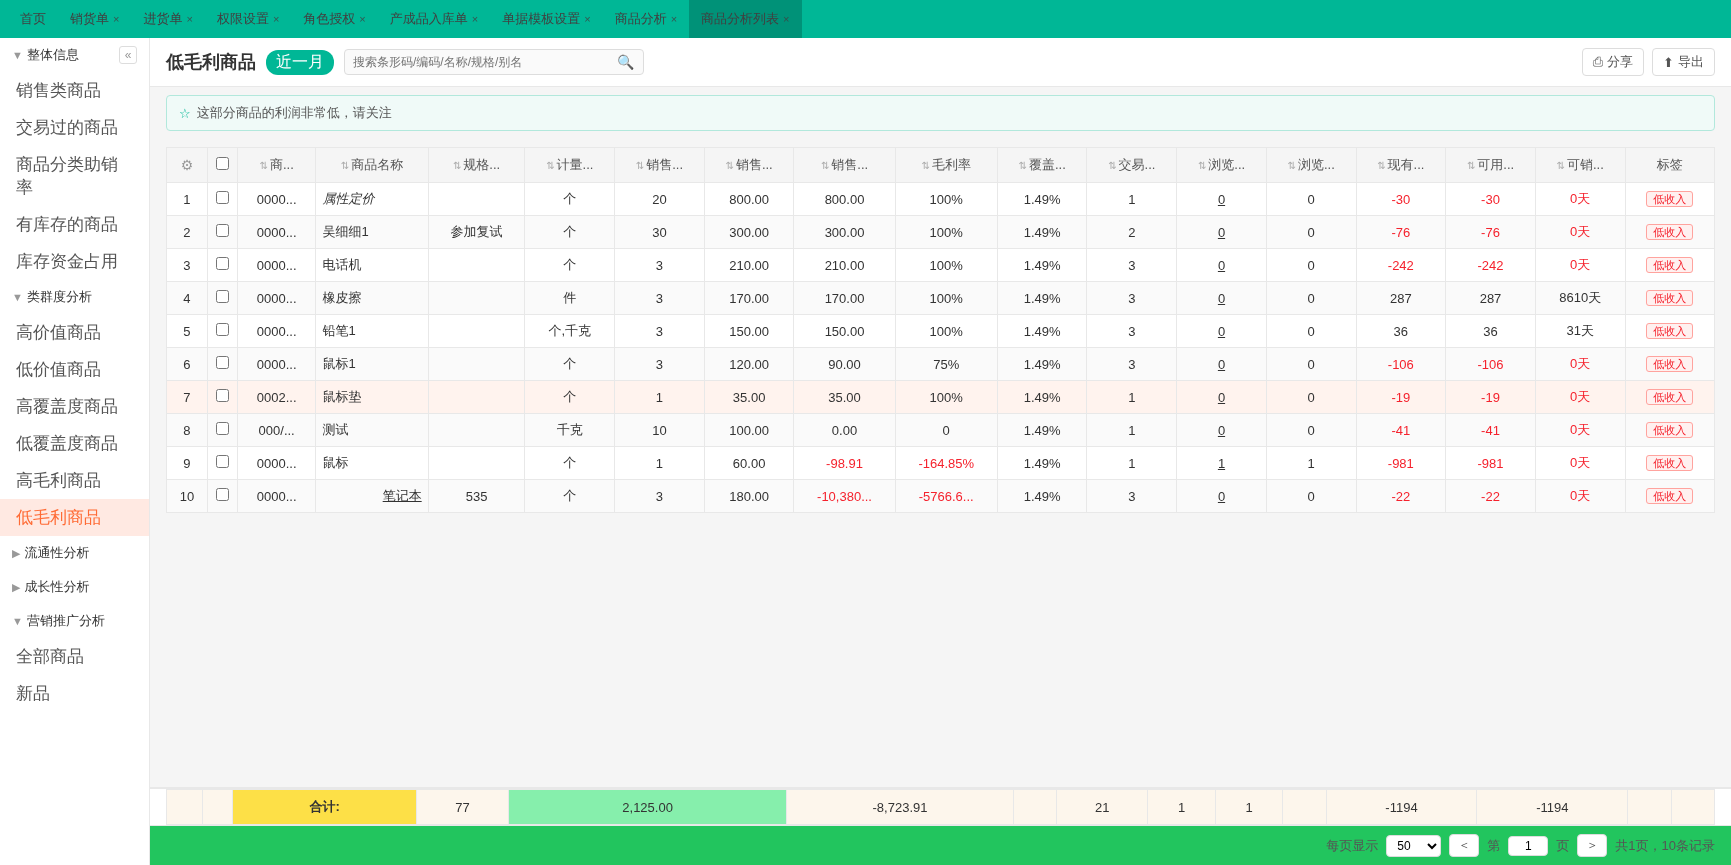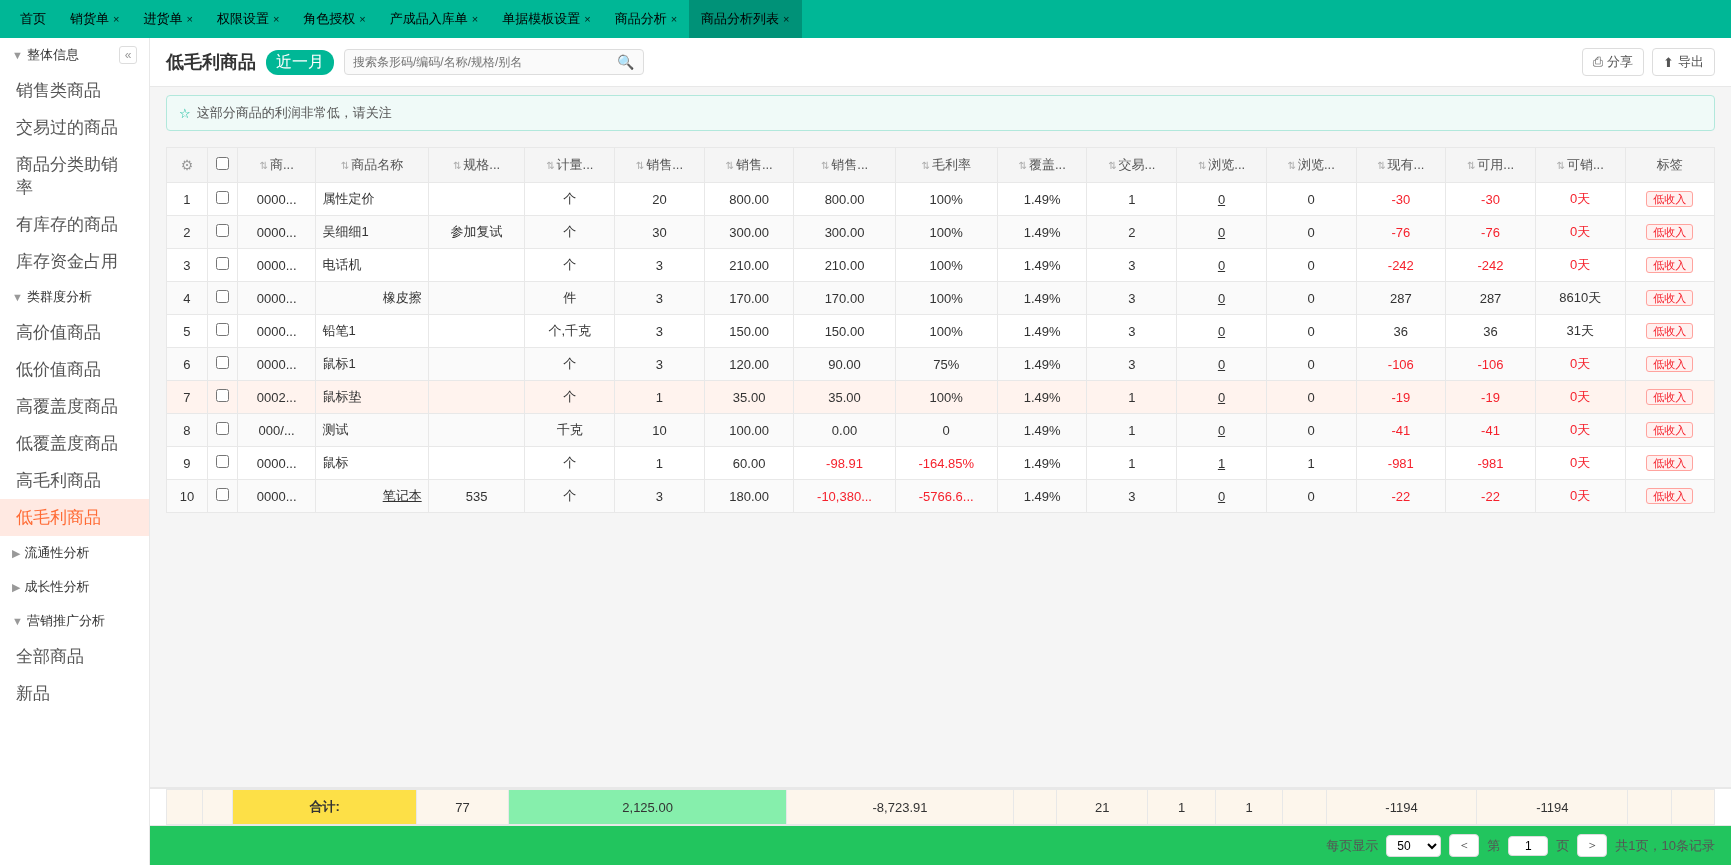--- a/index.html
+++ b/index.html
@@ -5,21 +5,21 @@
     * { box-sizing: border-box; margin: 0; padding: 0; font-family: 'Microsoft YaHei', SimHei, sans-serif; font-size: 13px; }
     body { background: #f5f5f5; overflow-x: hidden; }
 
     
     .top-nav {
       background: #00b796;
       display: flex;
       align-items: center;
       height: 38px;
       padding: 0 8px;
-      color: #000000;
+      color: #404040;
     }
     .nav-item {
       padding: 0 12px;
       height: 38px;
       display: flex;
       align-items: center;
       cursor: pointer;
       white-space: nowrap;
       font-size: 13px;
     }
@@ -383,21 +383,21 @@
             <th class="sortable"><span class="sort-dots">⇅</span>可用...</th>
             <th class="sortable"><span class="sort-dots">⇅</span>可销...</th>
             <th>标签</th>
           </tr>
         </thead>
         <tbody id="table-body">
         <tr>
       <td>1</td>
       <td><input type="checkbox" style=""></td>
       <td>0000...</td>
-      <td style="text-align:left;">属性定价</td>
+      <td style="text-align:left;font-style:italic;">属性定价</td>
       <td></td>
       <td>个</td>
       <td>20</td>
       <td>800.00</td>
       <td class="">800.00</td>
       <td class="">100%</td>
       <td>1.49%</td>
       <td>1</td>
       <td><span class="underline-link">0</span></td>
       <td>0</td>
@@ -443,21 +443,21 @@
       <td>0</td>
       <td class="red">-242</td>
       <td class="red">-242</td>
       <td class="red">0天</td>
       <td><span class="tag-low-income">低收入</span></td>
     </tr>
             <tr>
       <td>4</td>
       <td><input type="checkbox" style=""></td>
       <td>0000...</td>
-      <td style="text-align:right;">橡皮擦</td>
+      <td style="text-align:left;">橡皮擦</td>
       <td></td>
       <td>件</td>
       <td>3</td>
       <td>170.00</td>
       <td class="">170.00</td>
       <td class="">100%</td>
       <td>1.49%</td>
       <td>3</td>
       <td><span class="underline-link">0</span></td>
       <td>0</td>

